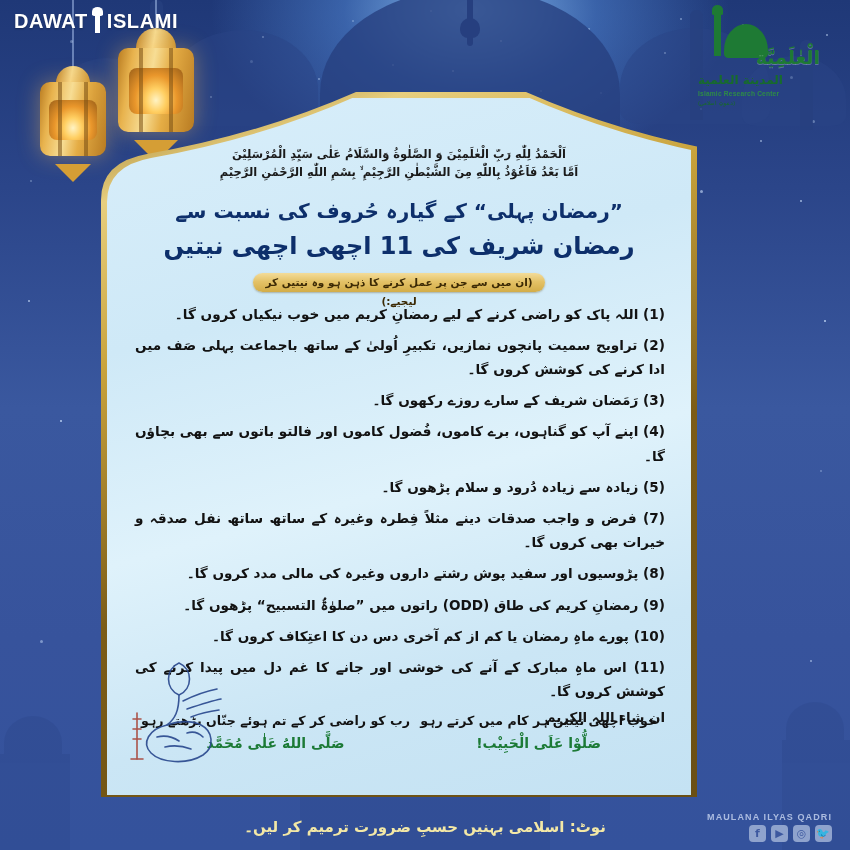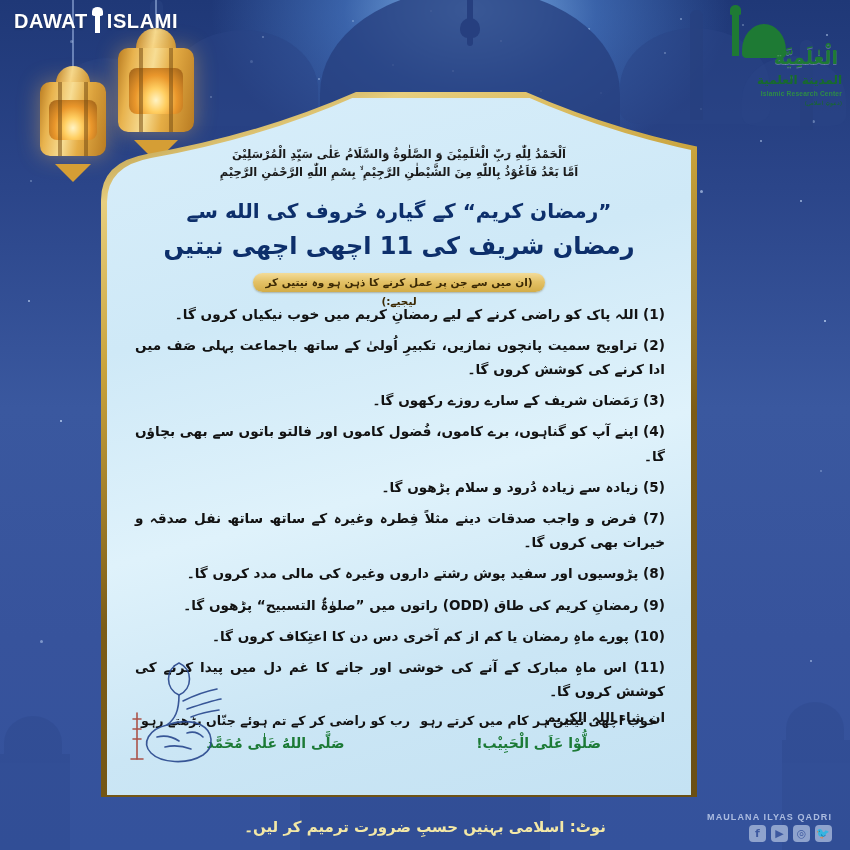--- a/index.html
+++ b/index.html
@@ -149,22 +149,22 @@
     width:13px;height:26px;position:relative;display:inline-block;
   }
   .brand .mini i{
     position:absolute;left:4px;top:5px;width:5px;height:20px;background:#fff;border-radius:2px 2px 0 0;display:block;
   }
   .brand .mini i:after{
     content:"";position:absolute;left:-3px;top:-6px;width:11px;height:9px;background:#fff;border-radius:50% 50% 20% 20%;
   }
 
   .irc{
-    position:absolute;right:8px;top:8px;width:126px;height:108px;
-    text-align:right;
+    position:absolute;right:26px;top:8px;width:126px;height:108px;
+    text-align:left;
   }
   .irc .ar{
     font-family:"DejaVu Sans",sans-serif;color:#1e7a34;font-weight:bold;
     font-size:19px;line-height:1;direction:rtl;text-shadow:0 1px 0 rgba(255,255,255,.25);
   }
   .irc .ar2{
     font-family:"DejaVu Sans",sans-serif;color:#176b2c;font-weight:bold;
     font-size:12px;direction:rtl;margin-top:1px;
   }
   .irc .en{
@@ -317,21 +317,21 @@
     <div class="card-gold"></div>
     <div class="card-inner">
       <div class="content">
 
         <div class="hamd">
           <div>اَلْحَمْدُ لِلّٰهِ رَبِّ الْعٰلَمِيْنَ وَ الصَّلٰوةُ وَالسَّلَامُ عَلٰی سَيِّدِ الْمُرْسَلِيْنَ</div>
           <div>اَمَّا بَعْدُ فَاَعُوْذُ بِاللّٰهِ مِنَ الشَّيْطٰنِ الرَّجِيْمِ ۙ بِسْمِ اللّٰهِ الرَّحْمٰنِ الرَّحِيْمِ</div>
         </div>
 
         <div class="title">
-          <span class="l1">”رمضان کریم“ کے گیارہ حُروف کی الله سے</span>
+          <span class="l1">”رمضان پہلی“ کے گیارہ حُروف کی نسبت سے</span>
           <span class="l2">رمضان شریف کی 11 اچھی اچھی نیتیں</span>
         </div>
 
         <div class="pill">(ان میں سے جن پر عمل کرنے کا ذہن ہو وہ نیتیں کر لیجیے:)</div>
 
         <div class="list" id="list">
             <div class="li"><span class="n">(1) </span><span>اللہ پاک کو راضی کرنے کے لیے رمضانِ کریم میں خوب نیکیاں کروں گا۔</span></div>
             <div class="li"><span class="n">(2) </span><span>تراویح سمیت پانچوں نمازیں، تکبیرِ اُولیٰ کے ساتھ باجماعت پہلی صَف میں ادا کرنے کی کوشش کروں گا۔</span></div>
             <div class="li"><span class="n">(3) </span><span>رَمَضان شریف کے سارے روزے رکھوں گا۔</span></div>
             <div class="li"><span class="n">(4) </span><span>اپنے آپ کو گناہوں، برے کاموں، فُضول کاموں اور فالتو باتوں سے بھی بچاؤں گا۔</span></div>

